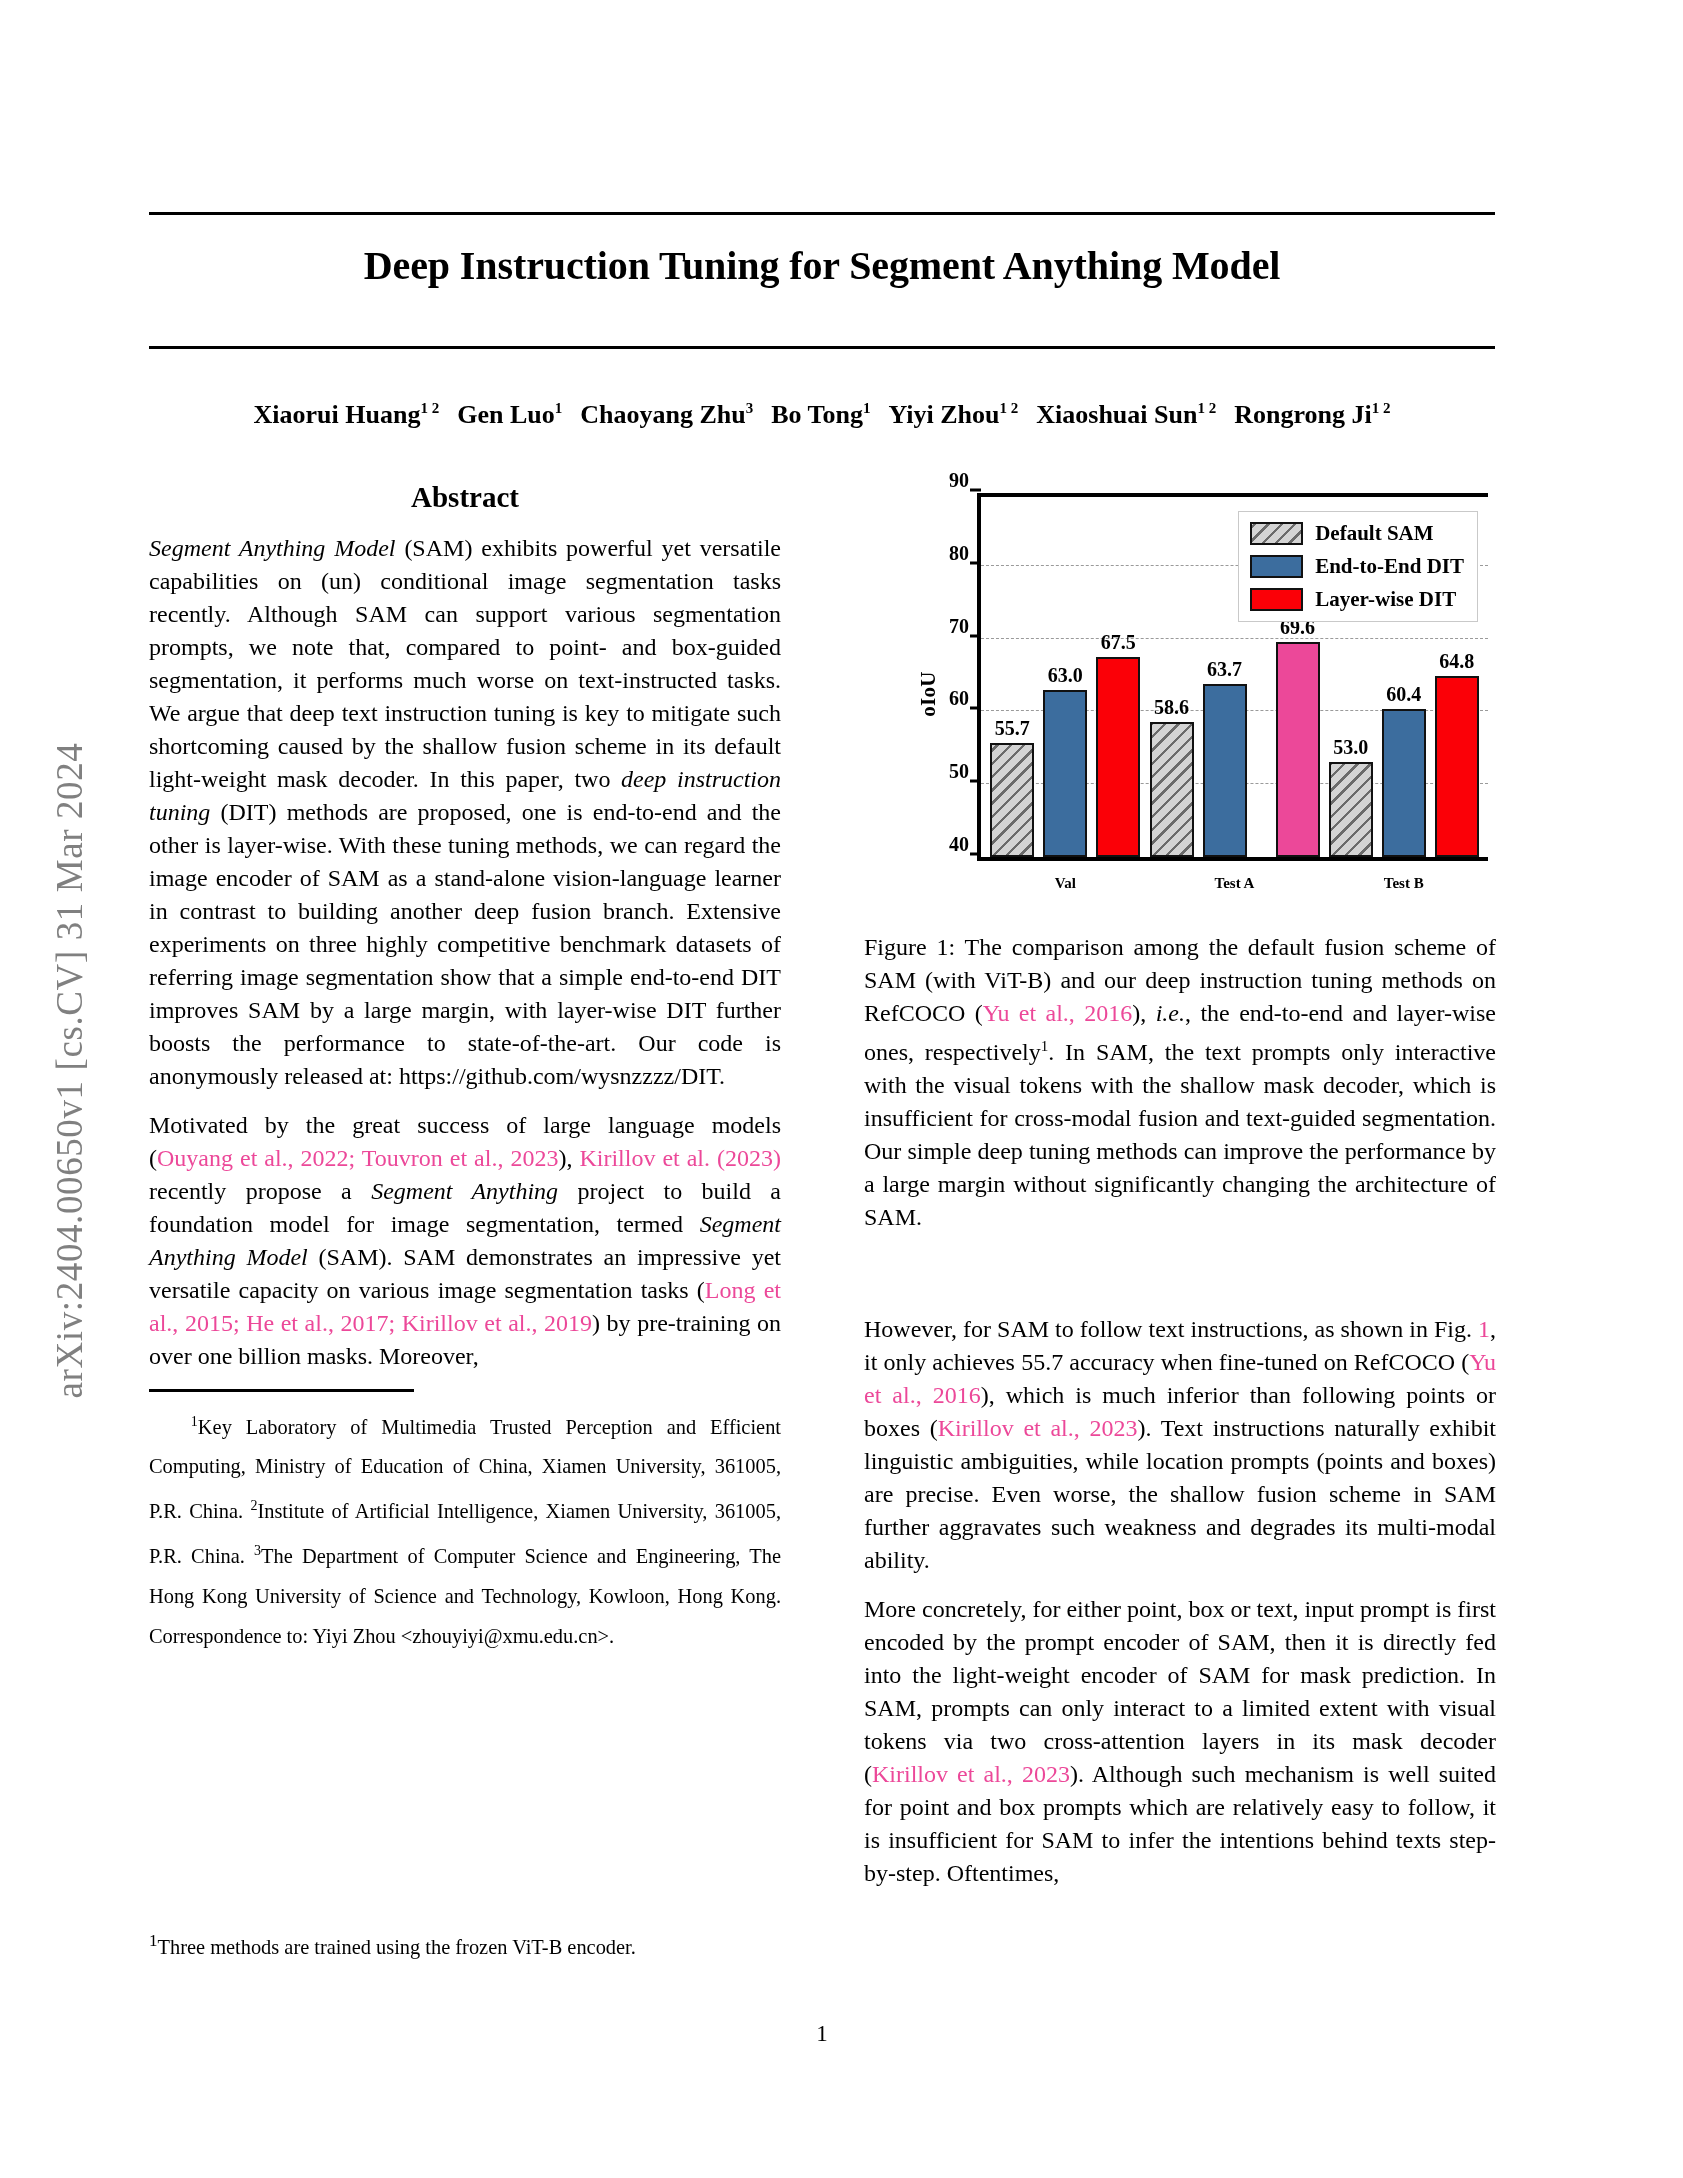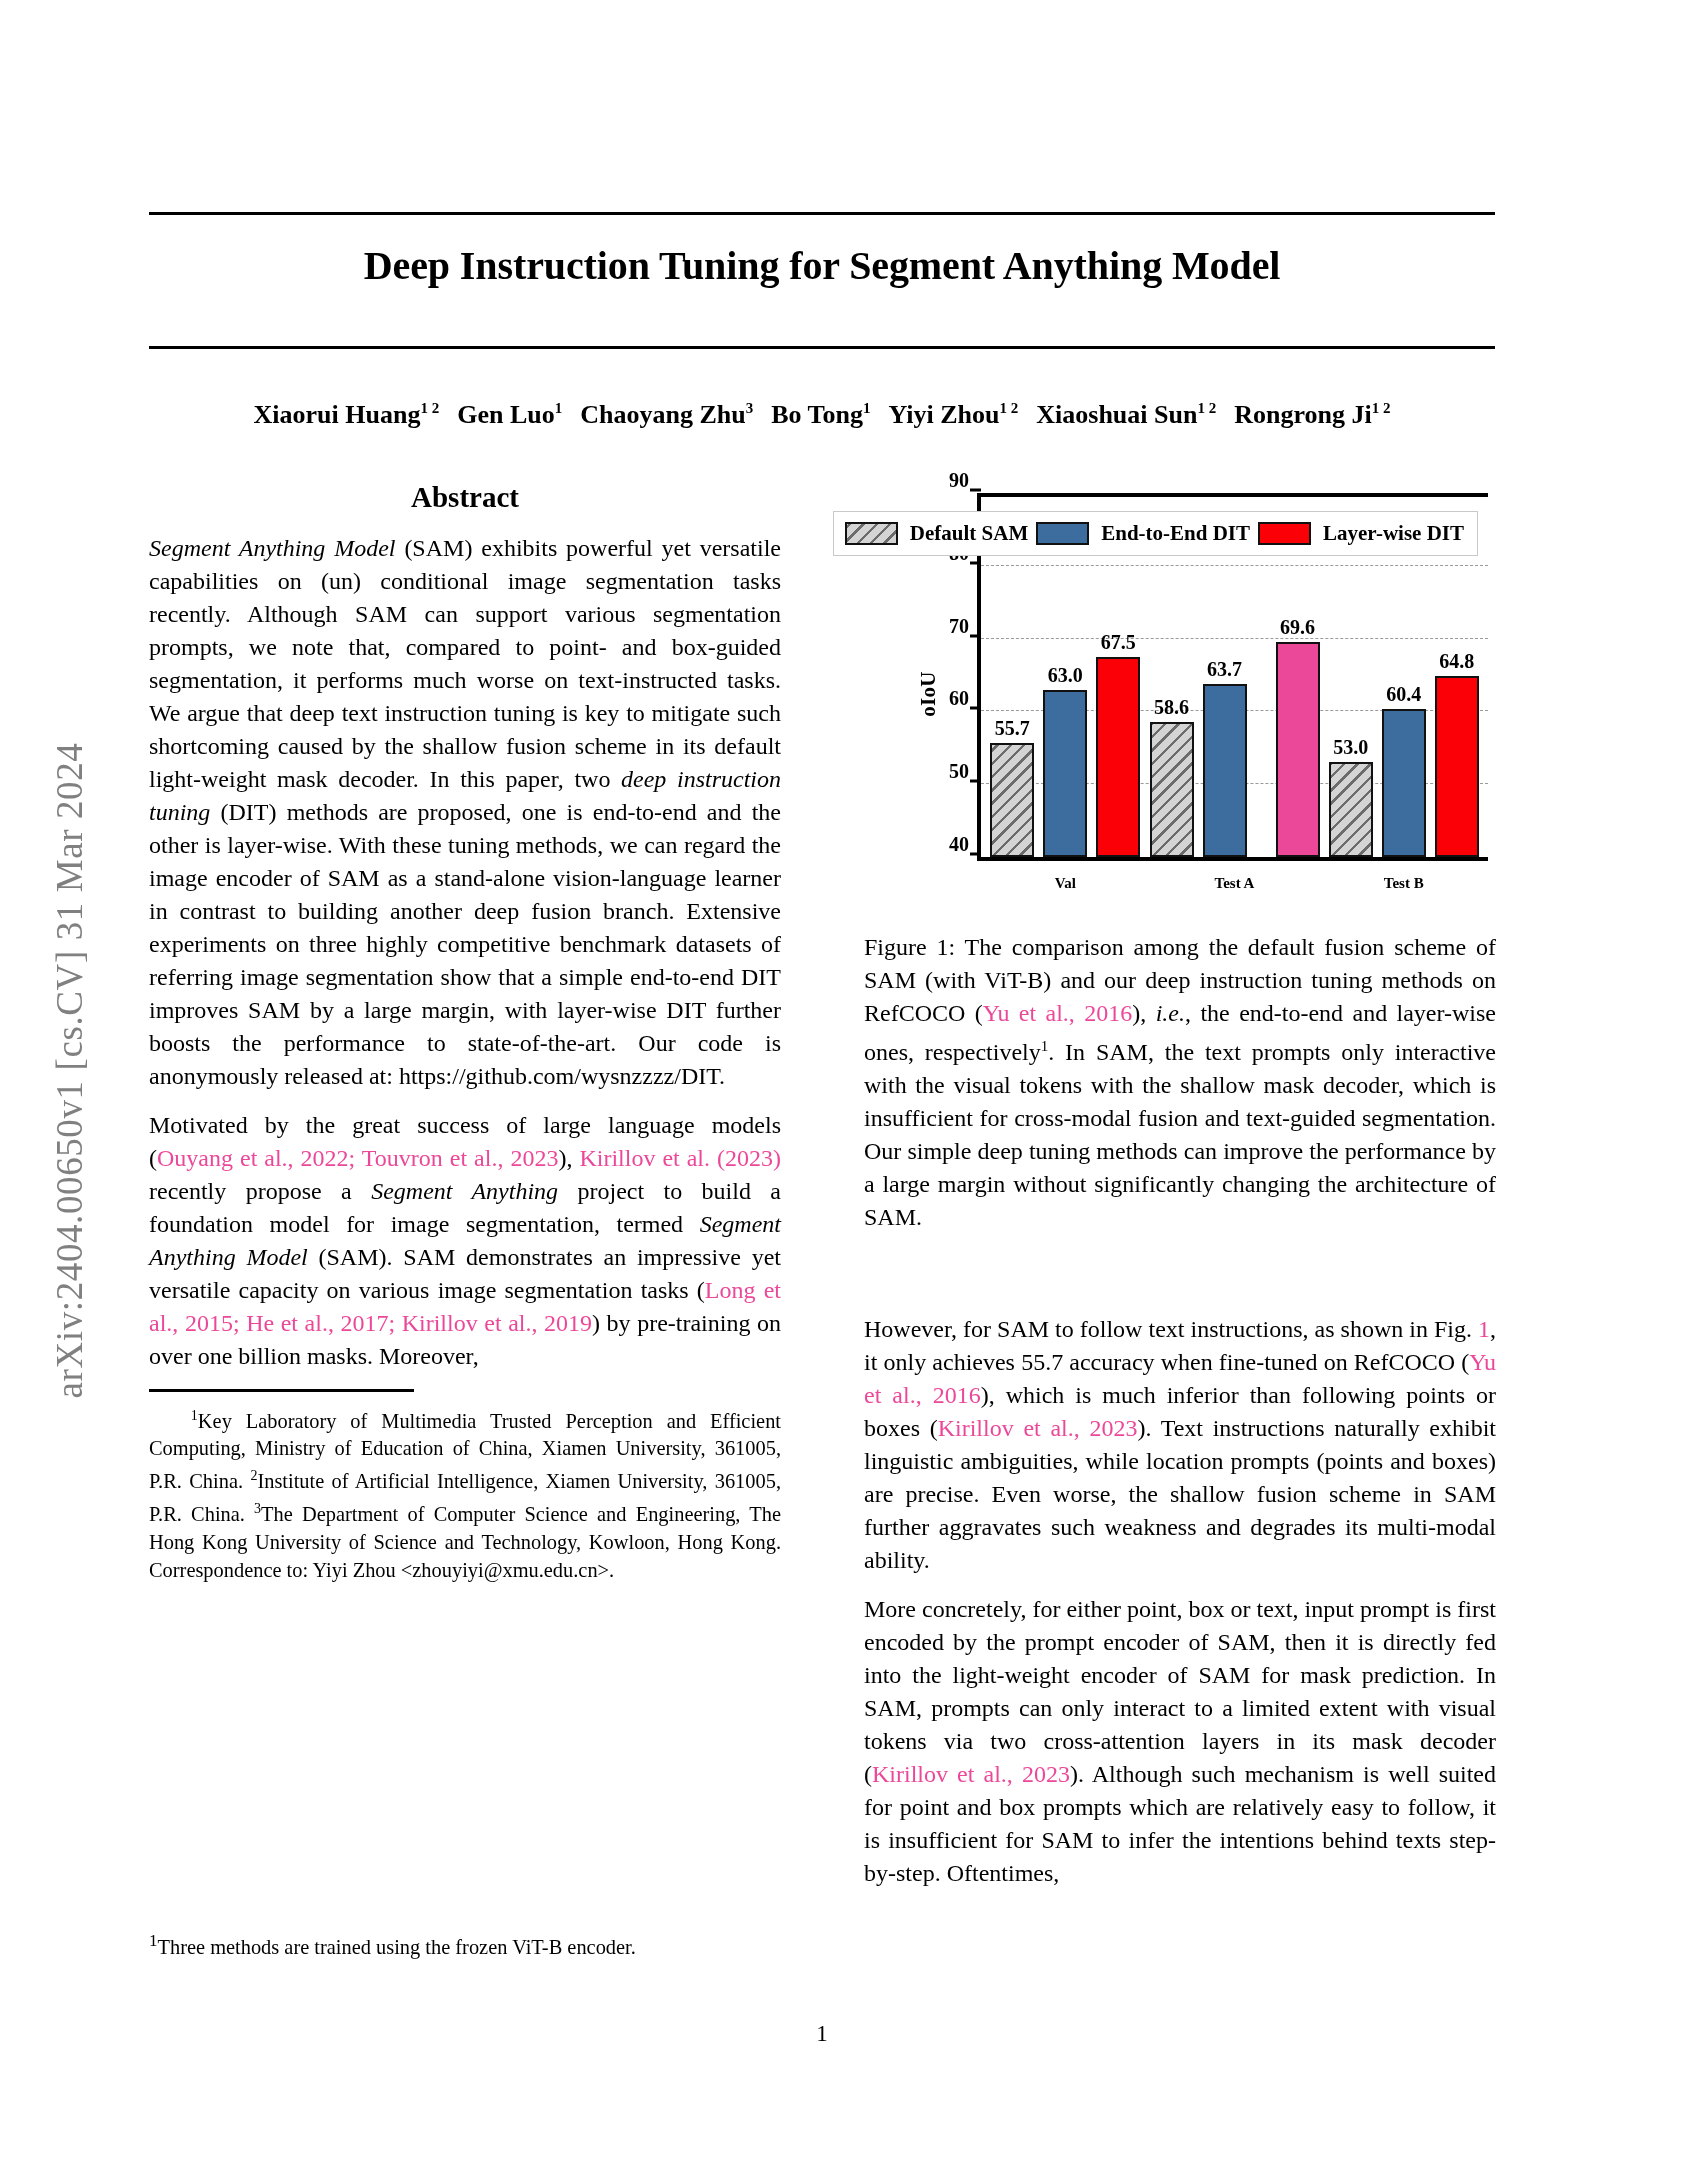--- a/index.html
+++ b/index.html
@@ -225,21 +225,21 @@
   }
 
   #legend {
     position: absolute;
     right: 10px;
     top: 18px;
     border: 1.6px solid #c9c9c9;
     background: #ffffff;
     padding: 9px 13px 9px 11px;
     display: flex;
-    flex-direction: row;
+    flex-direction: column;
     gap: 8px;
   }
   .legend-row {
     display: flex;
     align-items: center;
     gap: 12px;
   }
   .swatch {
     width: 53px;
     height: 23px;
@@ -261,21 +261,21 @@
 
   
   #footnote-rule {
     width: 265px;
     height: 2.6px;
     background: #000;
     margin: 10px 0 10px 0;
   }
   .footnote {
     font-size: 20.4px;
-    line-height: 28px;
+    line-height: 40px;
     text-align: justify;
   }
   .footnote sup { font-size: 14px; }
 
   #footnote2-wrap {
     position: absolute;
     left: 0;
     top: 1911px;
     width: 632px;
   }

